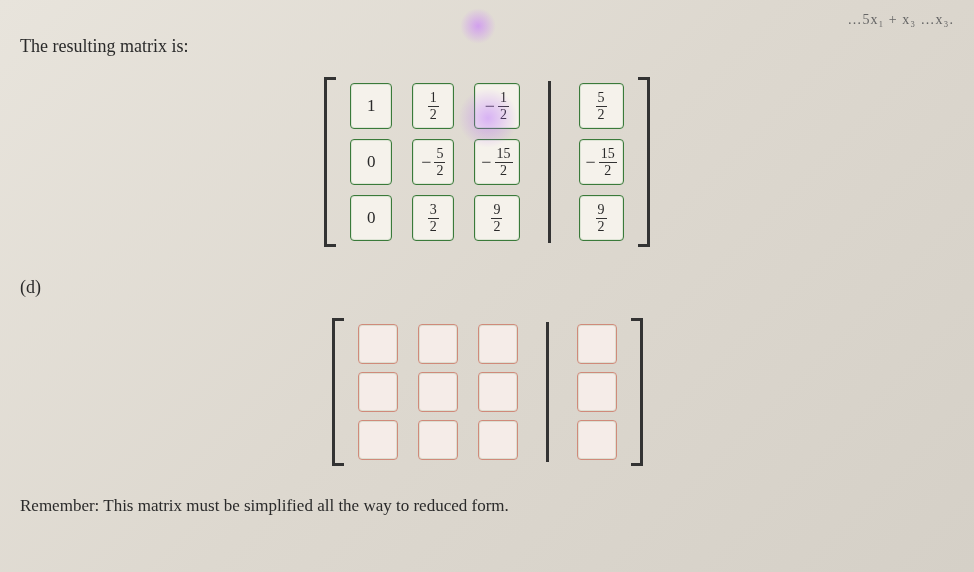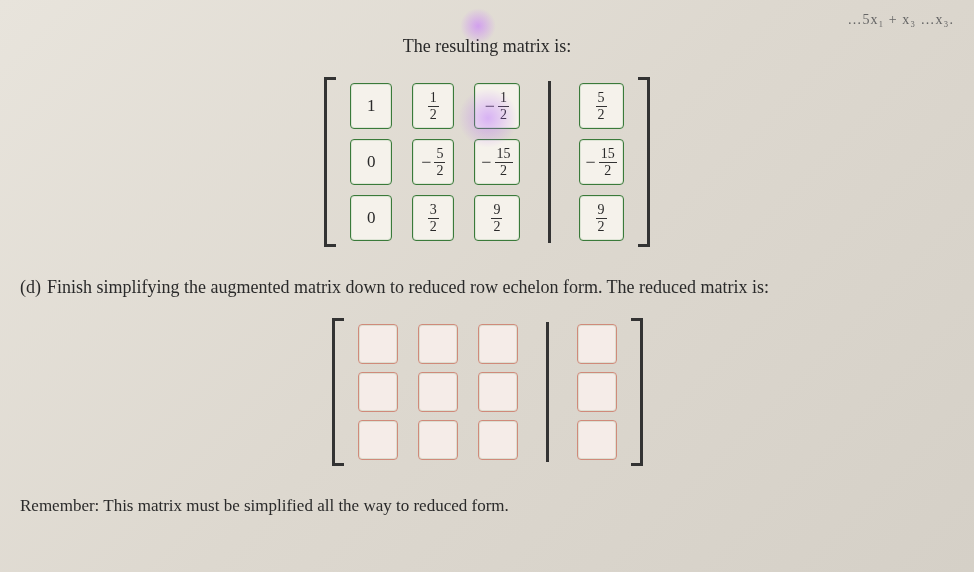--- a/index.html
+++ b/index.html
@@ -6,21 +6,21 @@
     body {
       width: 974px;
       height: 572px;
       background: linear-gradient(135deg, #e8e4dc 0%, #ddd8cf 50%, #d5d0c7 100%);
       font-family: Georgia, 'Times New Roman', serif;
       color: #2a2a2a;
       padding: 30px 20px;
       position: relative;
       overflow: hidden;
     }
-    .text-line { font-size: 18px; margin-bottom: 20px; text-align: center; }
+    .text-line { font-size: 18px; margin-bottom: 20px; }
     .matrix-wrap {
       display: flex;
       justify-content: center;
       align-items: center;
       margin: 20px 0 30px;
     }
     .bracket-l, .bracket-r {
       width: 12px;
       align-self: stretch;
       border-top: 3px solid #333;
@@ -178,21 +178,20 @@
           <span class="den">2</span>
         </span>
       </div>
   </div>
 
   <div class="bracket-r"></div>
 </div>
 
 <div class="section-d">
   <span class="letter">(d)</span>
-  <span>Finish simplifying the augmented matrix down to reduced row echelon form. The reduced matrix is:</span>
 </div>
 
 <div class="matrix-wrap">
   <div class="bracket-l"></div>
   <div id="empty-left" style="display:flex">
       <div class="mcol empty">
         <div class="cell empty"></div>
         <div class="cell empty"></div>
         <div class="cell empty"></div>
       </div>

